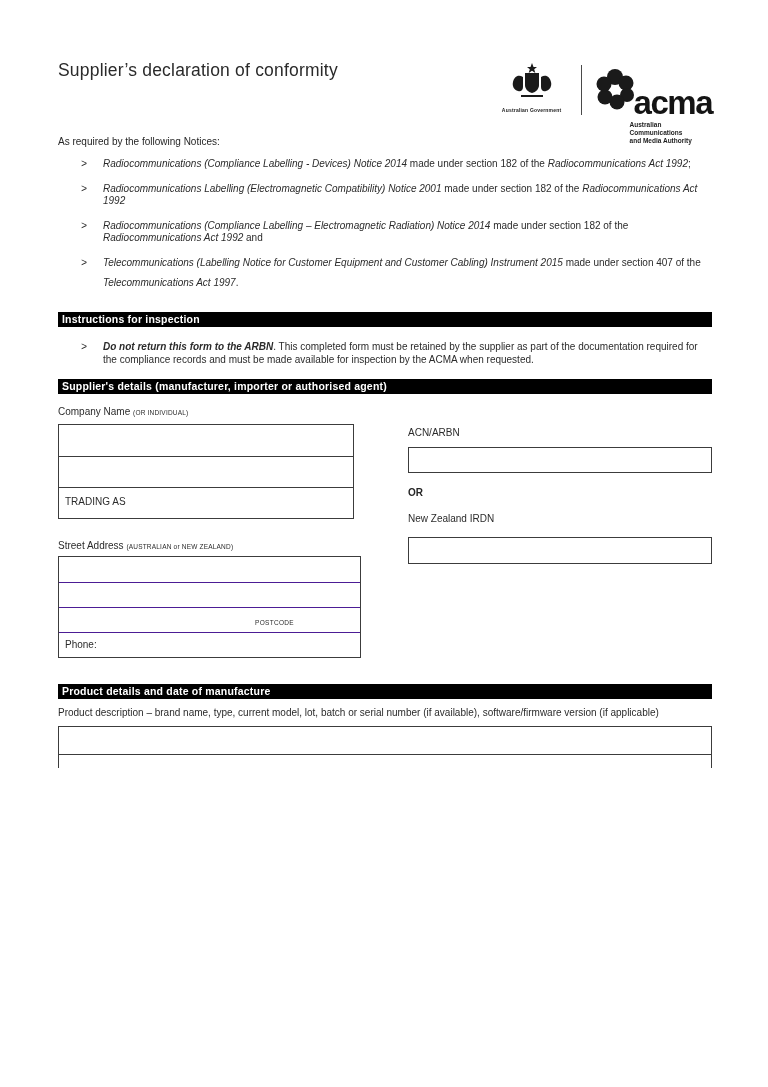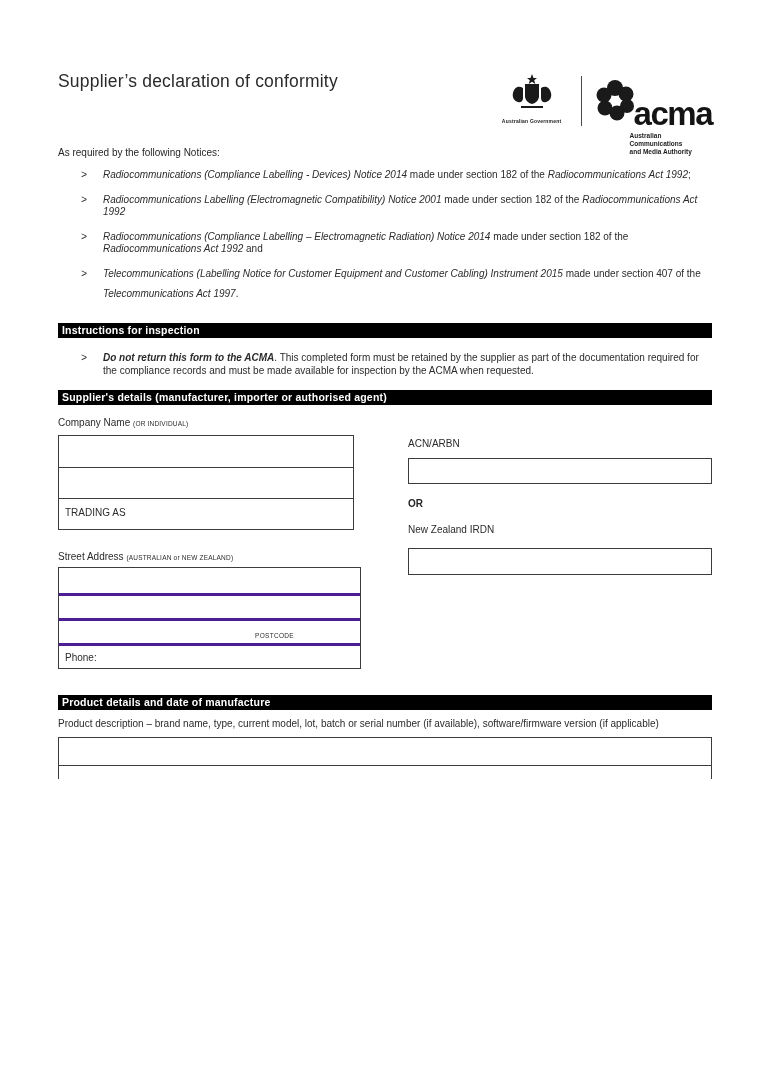--- a/index.html
+++ b/index.html
@@ -1,18 +1,18 @@
 <!DOCTYPE html>
 <html><head>
 <meta charset="utf-8">
 <style>
   * { margin:0; padding:0; box-sizing:border-box; }
   html,body { background:#ffffff; }
   body { font-family:"Liberation Sans","DejaVu Sans",sans-serif; color:#262626; }
-  .page { position:relative; width:768px; height:768px; background:#ffffff; overflow:hidden; margin:11px auto;padding-left:31px; }
+  .page { position:relative; width:768px; height:768px; background:#ffffff; overflow:hidden; margin:0 auto;padding-left:31px; }
 
   
   .doc-title { position:absolute; top:60px; left:58px; font-size:17.5px; font-weight:400; color:#2a2a2a; letter-spacing:.2px; }
   .logos { position:absolute; top:55px; right:56px; display:flex; align-items:flex-start; gap:12px; }
   .gov-block { width:74px; text-align:center; padding-top:8px; }
   .gov-caption { font-size:5px; font-weight:bold; color:#222; margin-top:2px; letter-spacing:.2px; }
   .logo-divider { width:1px; height:50px; background:#4a4a4a; margin-top:10px; }
   .acma-block { padding-top:12px; }
   .acma-row { display:flex; align-items:flex-end; }
   .acma-word { font-size:33px; font-weight:bold; color:#141414; letter-spacing:-1.5px; line-height:28px; margin-left:-4px; }
@@ -40,21 +40,21 @@
   .fields { position:absolute; top:404px; left:58px; width:654px; height:262px; }
   .field-label { font-size:10px; color:#2b2b2b; }
   .qualifier { font-size:6.5px; letter-spacing:.2px; }
   .col-left { position:absolute; left:0; top:0; width:303px; }
   .lbl-company { position:absolute; top:2px; left:0; }
   .company-box { position:absolute; top:20px; left:0; width:296px; border:1px solid #3c3c3c; }
   .company-box .frow { height:31px; border-top:1px solid #3c3c3c; }
   .company-box .frow:first-child { border-top:none; }
   .lbl-street { position:absolute; top:136px; left:0; }
   .street-box { position:absolute; top:152px; left:0; width:303px; border:1px solid #3c3c3c; }
-  .street-box .frow { height:25px; border-top:3px solid #4c1d95; }
+  .street-box .frow { height:25px; border-top:1px solid #4c1d95; }
   .street-box .frow:first-child { border-top:none; }
   .inbox-label { display:inline-block; font-size:10px; padding:8px 0 0 6px; color:#2b2b2b; }
   .postcode-cell { font-size:6.5px; letter-spacing:.3px; padding-top:11px; padding-left:196px; color:#2b2b2b; }
   .col-right { position:absolute; left:348px; top:0; width:306px; }
   .lbl-acn { position:absolute; top:23px; left:2px; }
   .acn-input { position:absolute; top:43px; left:2px; width:304px; height:26px; border:1px solid #3c3c3c; }
   .or-label { position:absolute; top:83px; left:2px; font-size:10px; font-weight:bold; }
   .lbl-nz { position:absolute; top:109px; left:2px; }
   .nz-input { position:absolute; top:133px; left:2px; width:304px; height:27px; border:1px solid #3c3c3c; }
 
@@ -136,21 +136,21 @@
     </div>
     <div class="notice loose">
       <span class="bullet">&gt;</span>
       <span class="it">Telecommunications (Labelling Notice for Customer Equipment and Customer Cabling) Instrument 2015</span><span> made under section 407 of the </span><span class="it">Telecommunications Act 1997</span><span>.</span>
     </div>
   </div>
 
   <div class="bar bar-instructions">Instructions for inspection</div>
   <div class="instr-bullet">
     <span class="bullet">&gt;</span>
-    <span class="bi">Do not return this form to the ACMA</span><span>. This completed form must be retained by the supplier as part of the documentation required for the compliance records and must be made available for inspection by the ACMA when requested.</span>
+    <span class="bi">Do not return this form to the ARBN</span><span>. This completed form must be retained by the supplier as part of the documentation required for the compliance records and must be made available for inspection by the ACMA when requested.</span>
   </div>
 
   <div class="bar bar-supplier">Supplier's details (manufacturer, importer or authorised agent)</div>
 
   <div class="fields">
     <div class="col-left">
       <div class="field-label lbl-company">
         <span>Company Name </span><span class="qualifier">(OR INDIVIDUAL)</span>
       </div>
       <div class="company-box">

